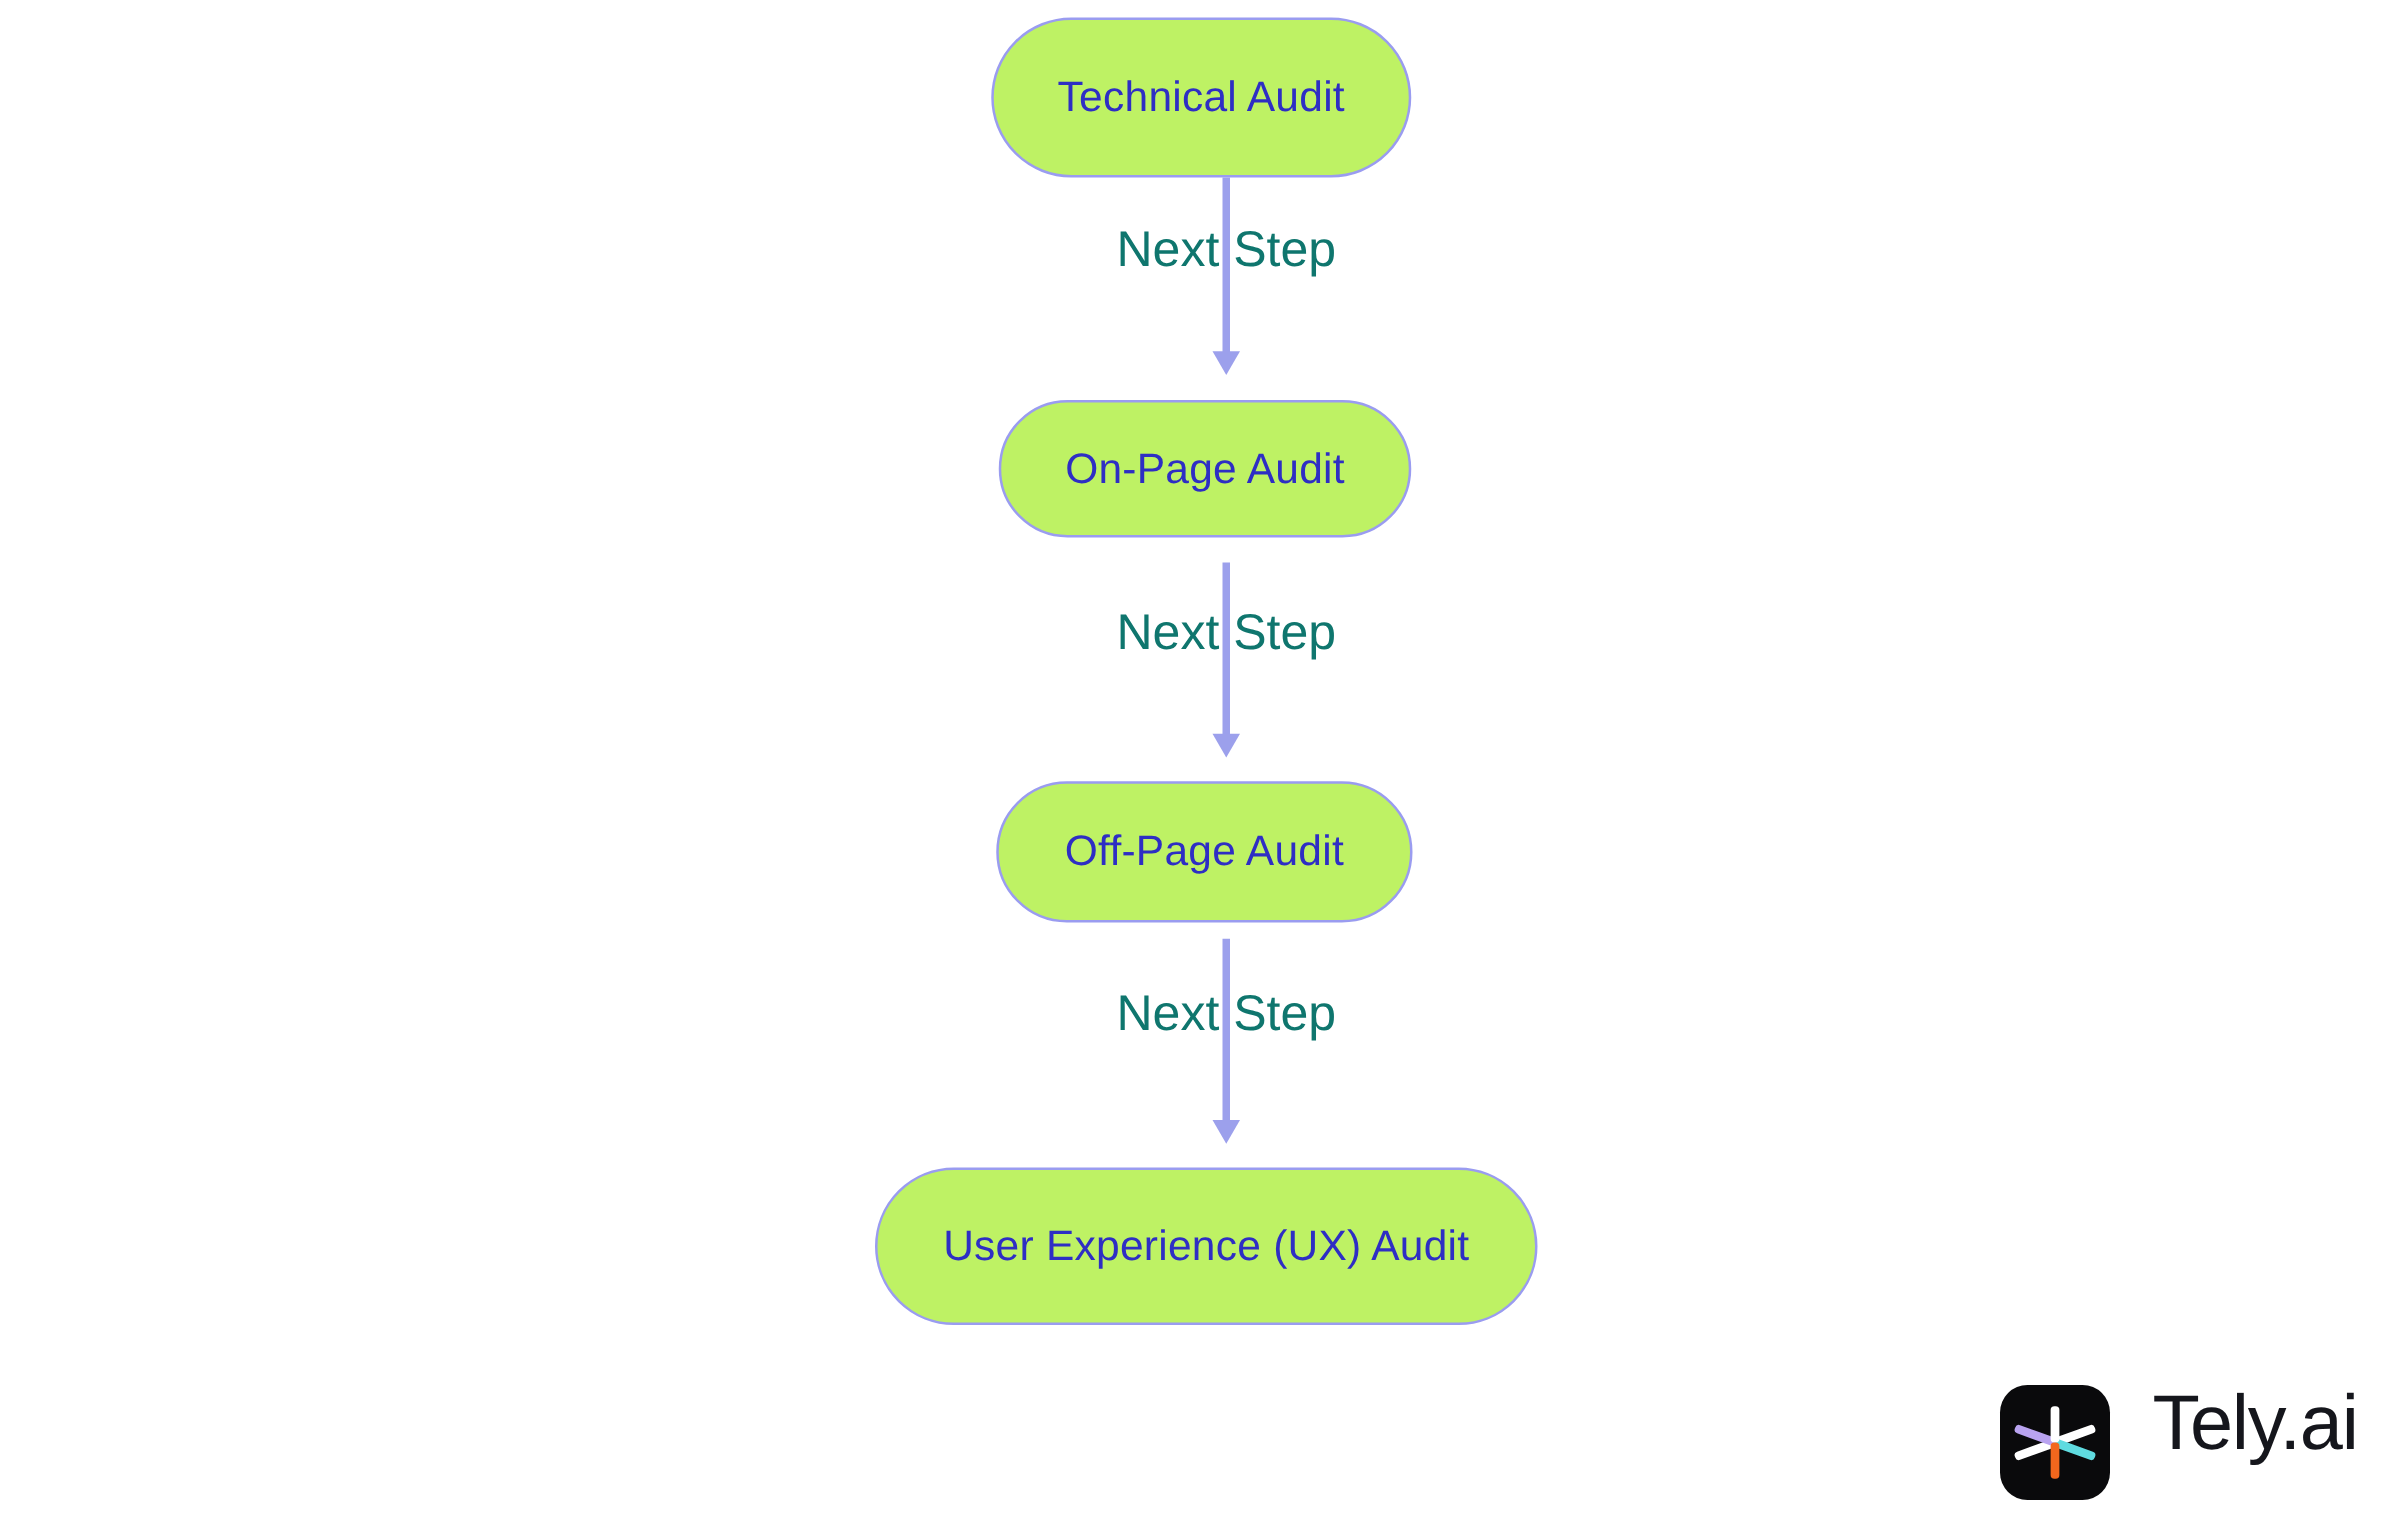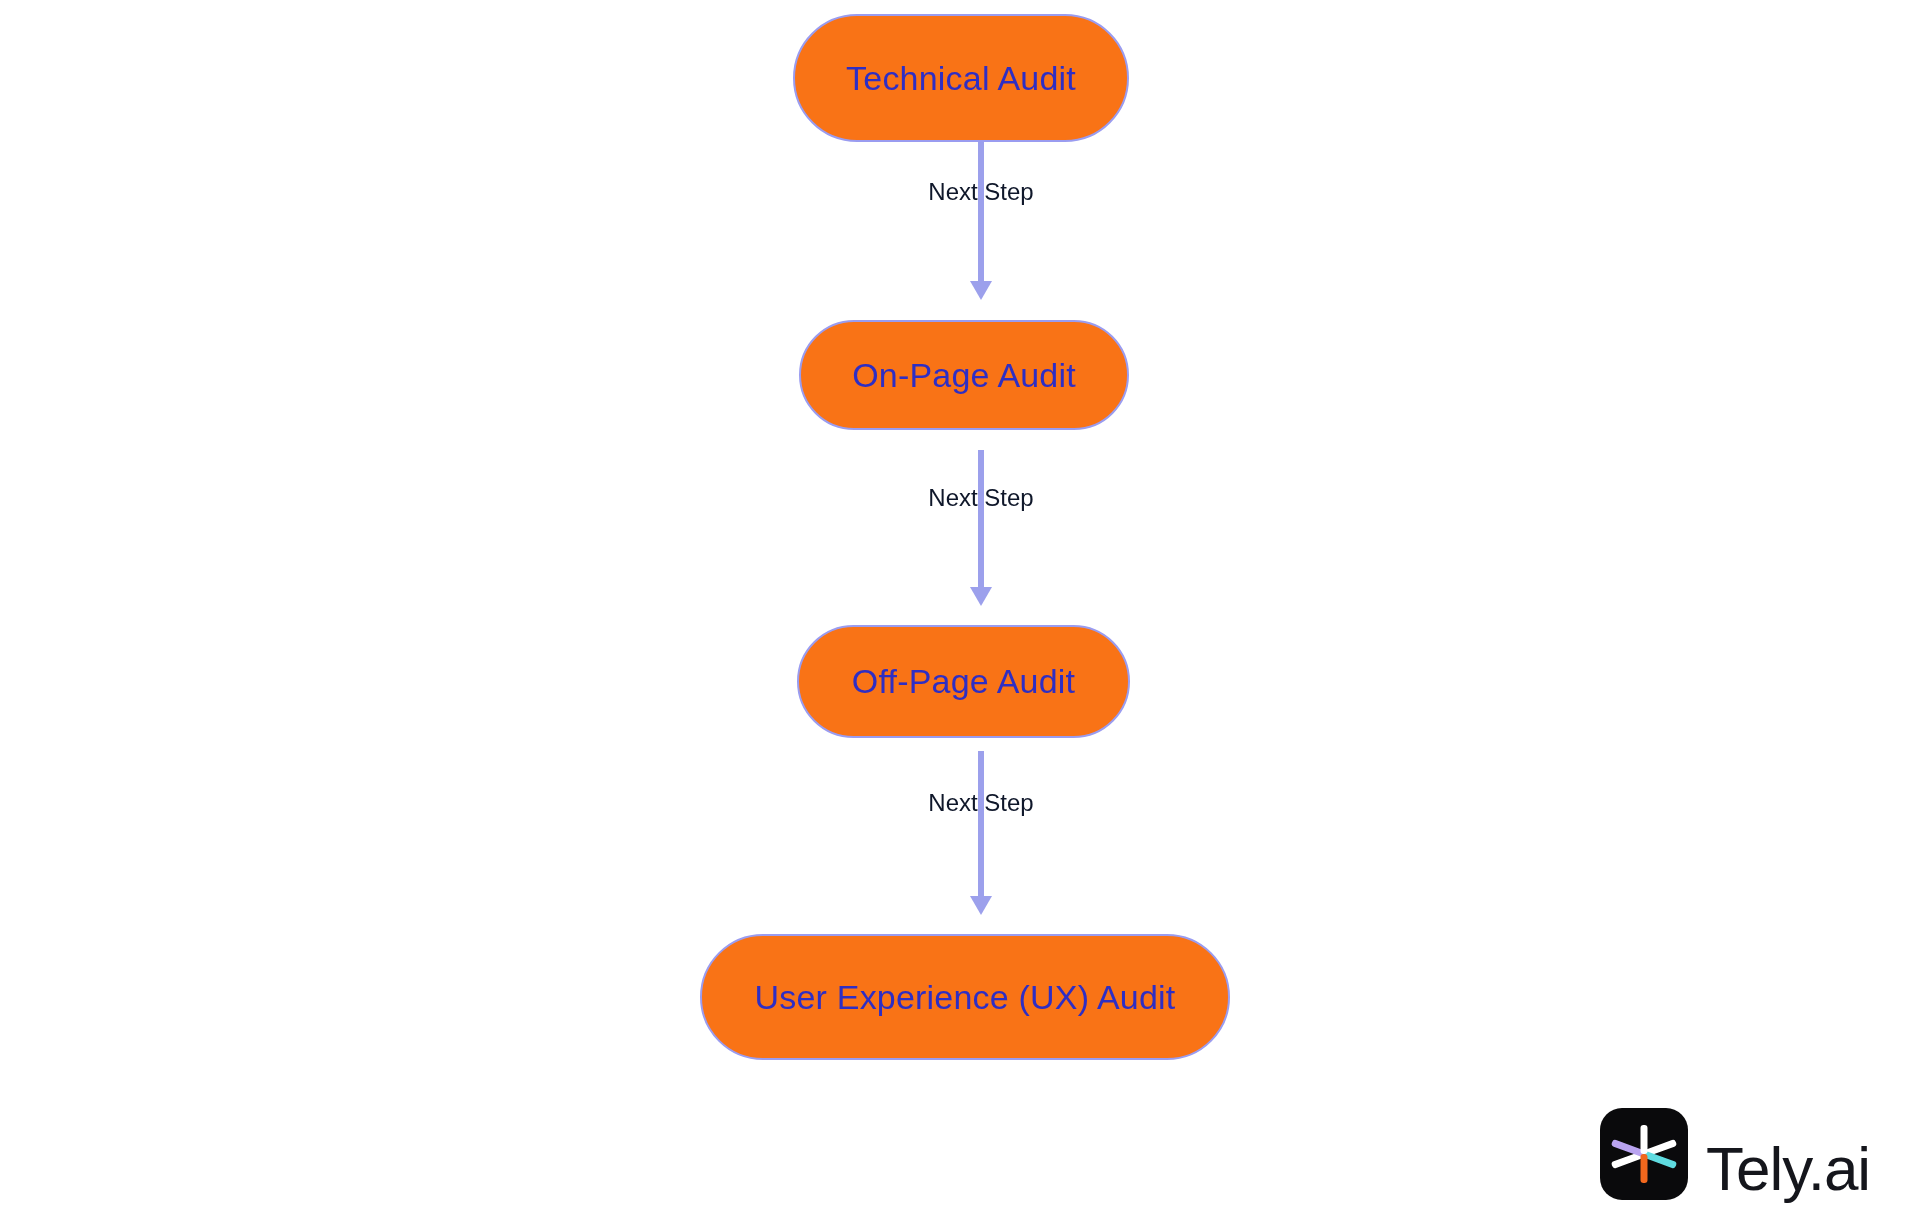--- a/index.html
+++ b/index.html
@@ -27,21 +27,21 @@
     position: absolute;
     left: 0;
     top: 0;
     width: 1920px;
     height: 1090px;
   }
 
   .node {
     position: absolute;
     box-sizing: border-box;
-    background: #f97316;
+    background: #bef264;
     border: 2px solid #9a9cf0;
     border-radius: 999px;
     display: flex;
     align-items: center;
     justify-content: center;
     color: #2e2ec4;
     font-size: 34px;
     font-weight: 400;
     letter-spacing: 0.2px;
     white-space: nowrap;
@@ -73,22 +73,22 @@
     width: 0;
     height: 0;
     border-left: 11px solid transparent;
     border-right: 11px solid transparent;
     border-top: 19px solid #9ca0ec;
   }
   .edge-label {
     position: absolute;
     left: 50%;
     transform: translateX(-50%);
-    color: #0f172a;
-    font-size: 24px;
+    color: #0f766e;
+    font-size: 40px;
     white-space: nowrap;
     background: transparent;
     line-height: 1;
   }
 
   .edge-1 { left: 861px; top: 142px; width: 240px; height: 180px; }
   .edge-1 .edge-line  { height: 140px; }
   .edge-1 .edge-head  { top: 139px; }
   .edge-1 .edge-label { top: 38px; }
 
@@ -102,22 +102,22 @@
   .edge-3 .edge-head  { top: 145px; }
   .edge-3 .edge-label { top: 40px; }
 
   
   .brand {
     position: absolute;
     left: 1600px;
     top: 1108px;
     height: 92px;
     display: flex;
-    align-items: flex-end;
-    gap: 18px;
+    align-items: flex-start;
+    gap: 34px;
   }
   .brand-mark {
     position: relative;
     width: 88px;
     height: 92px;
     background: #0a0a0c;
     border-radius: 22px;
     overflow: hidden;
     flex: none;
   }

